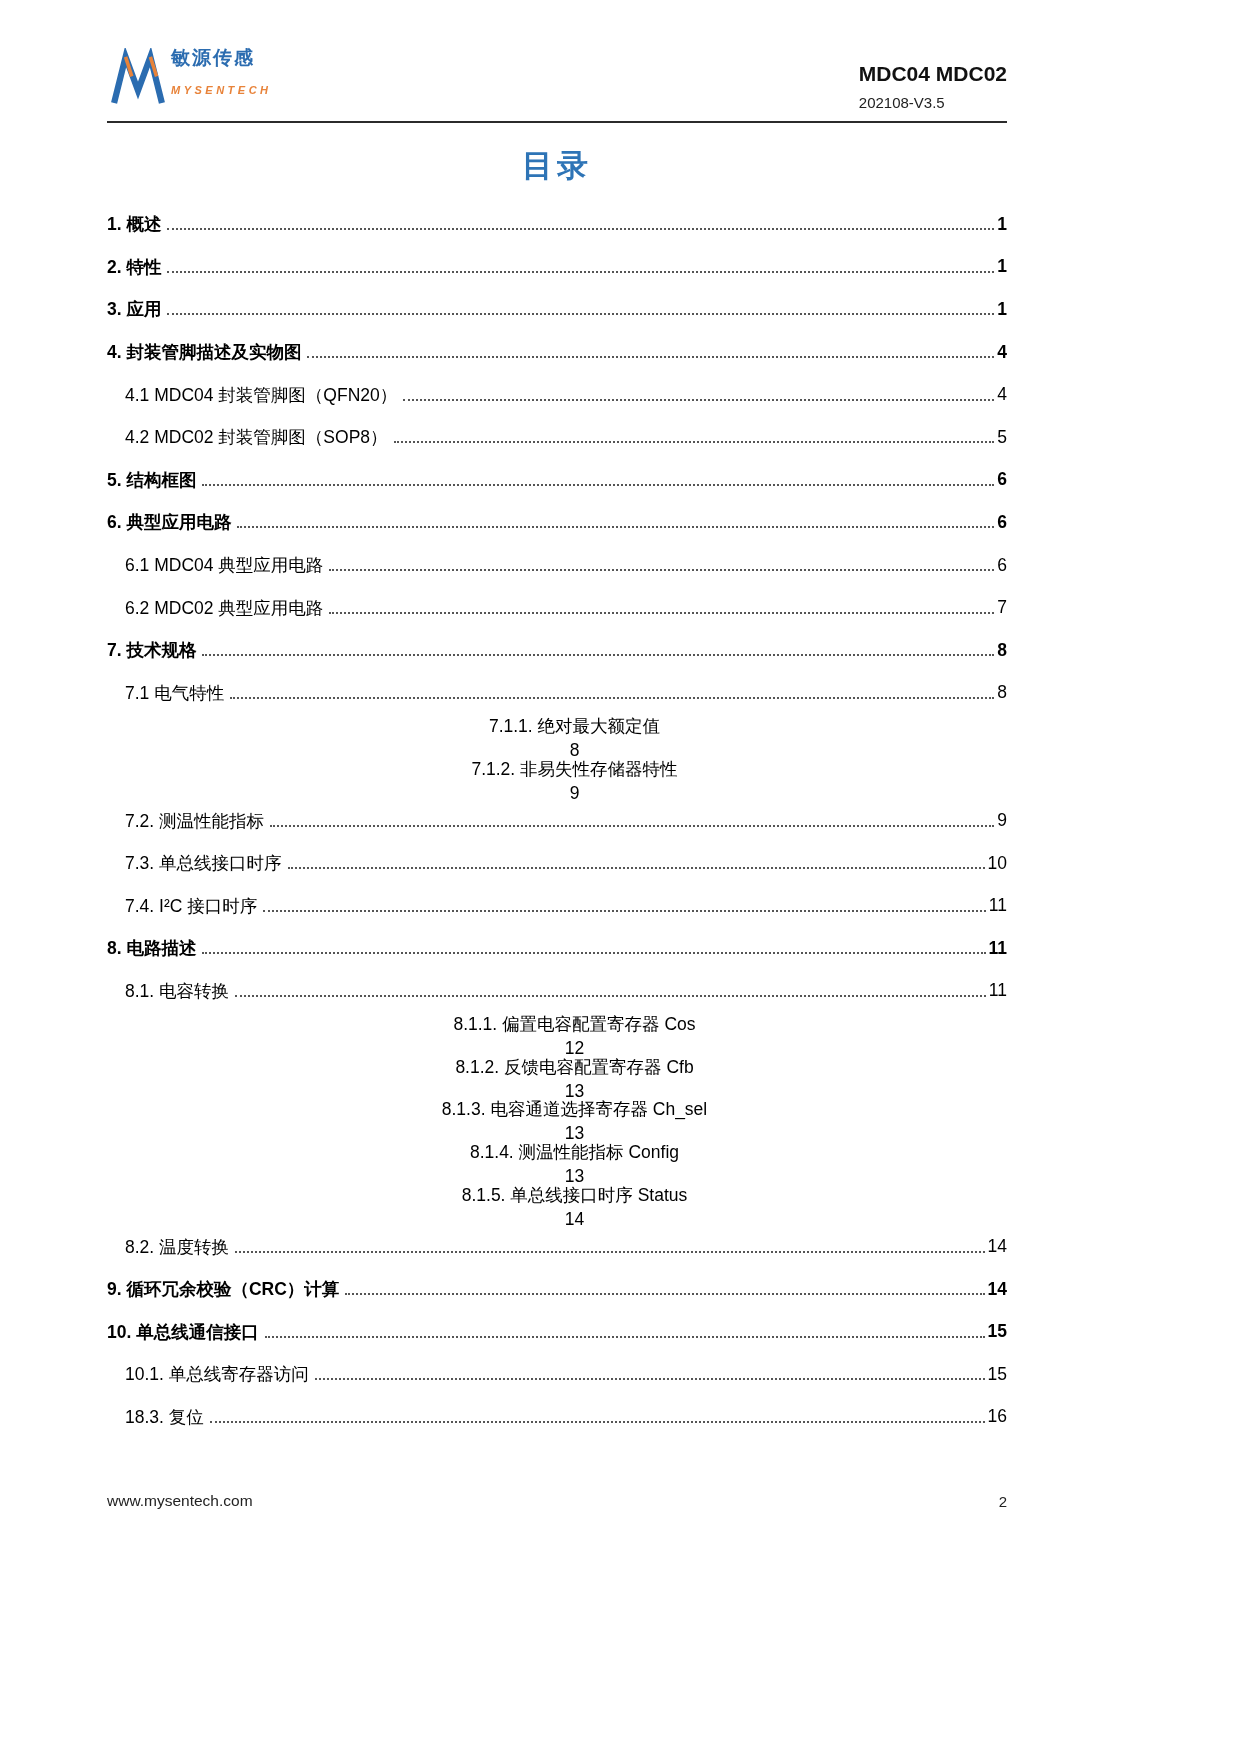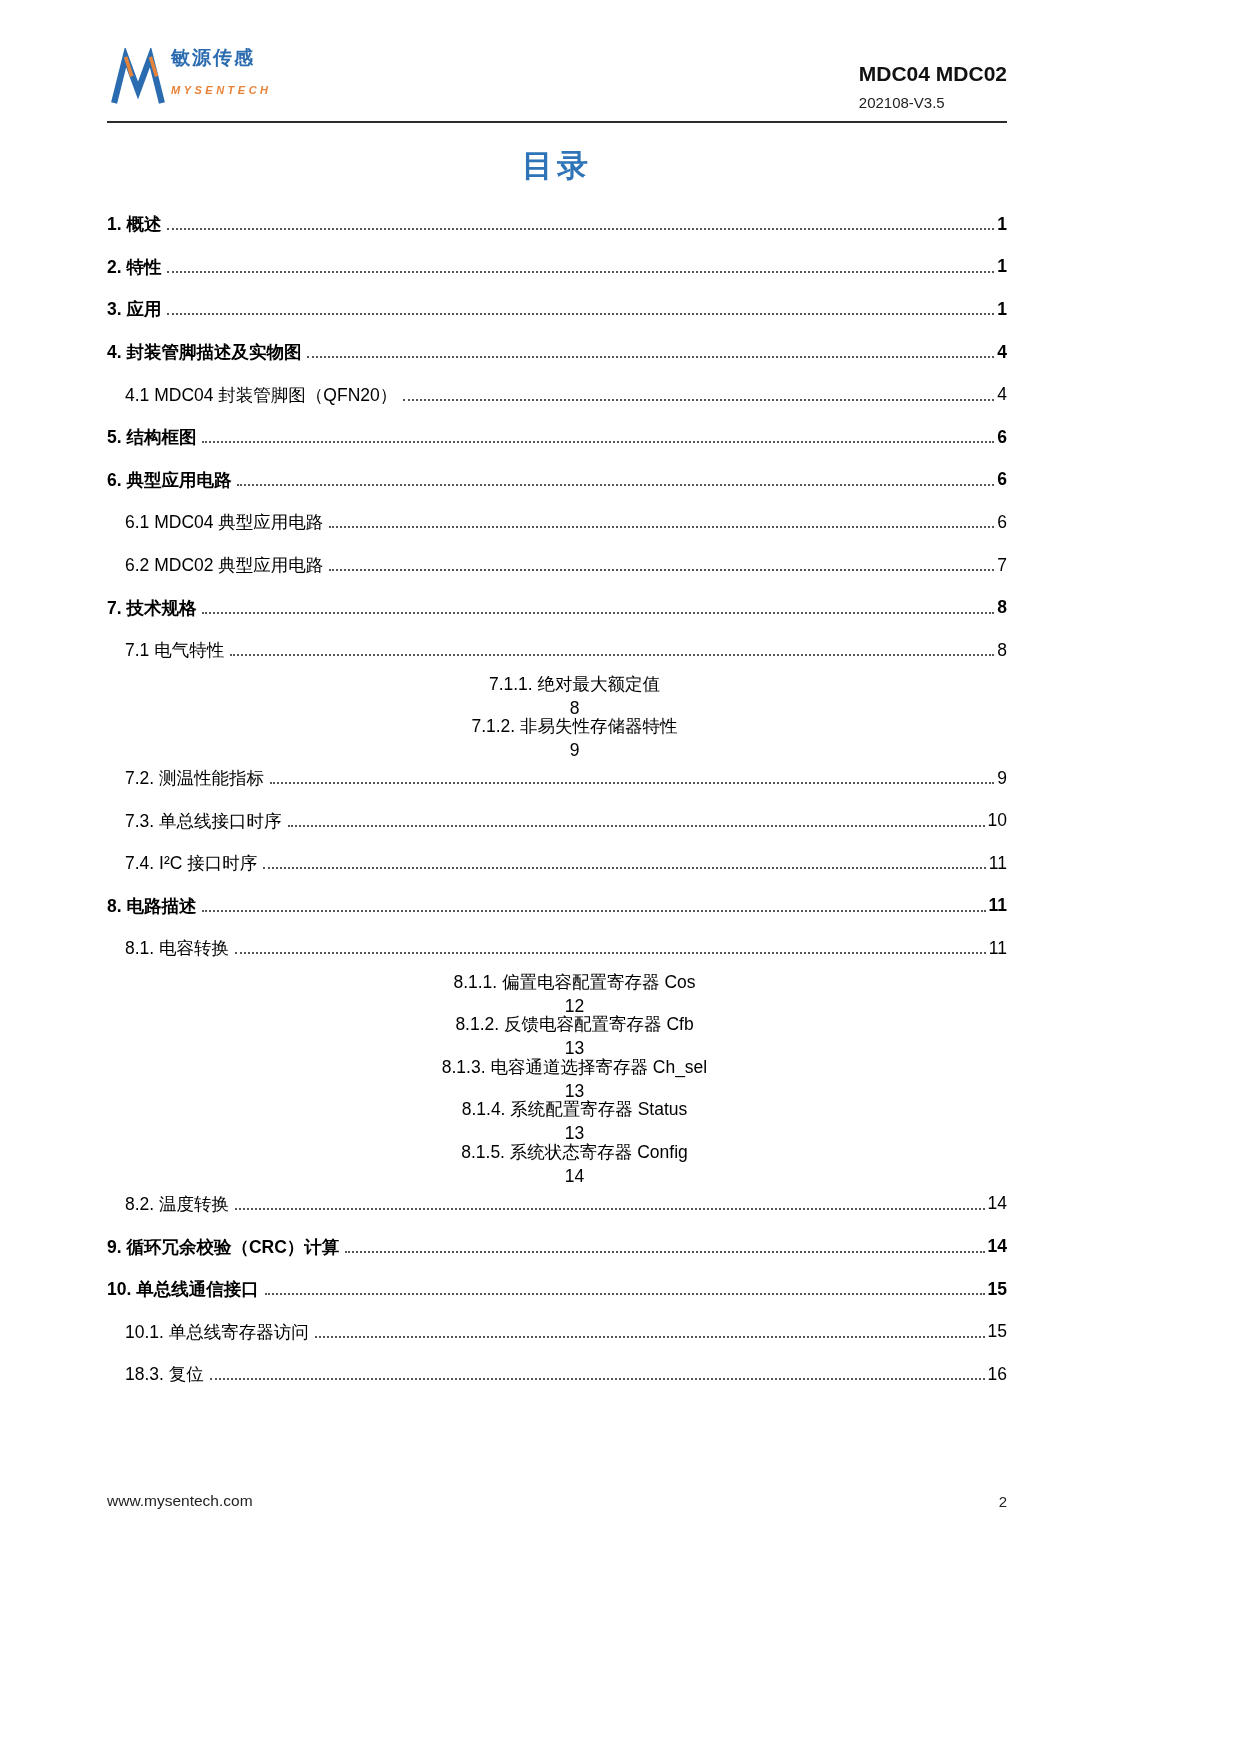--- a/index.html
+++ b/index.html
@@ -136,20 +136,25 @@
       <span class="leader"></span>
       <span class="toc-page">4</span>
     </div>
 
     <div class="toc-row lvl2">
       <span class="toc-label">4.1 MDC04 封装管脚图（QFN20）</span>
       <span class="leader"></span>
       <span class="toc-page">4</span>
     </div>
 
+    <div class="toc-row lvl2">
+      <span class="toc-label">4.2 MDC02 封装管脚图（SOP8）</span>
+      <span class="leader"></span>
+      <span class="toc-page">5</span>
+    </div>
 
     <div class="toc-row lvl1">
       <span class="toc-label">5. 结构框图</span>
       <span class="leader"></span>
       <span class="toc-page">6</span>
     </div>
 
     <div class="toc-row lvl1">
       <span class="toc-label">6. 典型应用电路</span>
       <span class="leader"></span>
@@ -234,27 +239,27 @@
       <span class="toc-page">13</span>
     </div>
 
     <div class="toc-row lvl3">
       <span class="toc-label">8.1.3. 电容通道选择寄存器 Ch_sel</span>
       <span class="leader"></span>
       <span class="toc-page">13</span>
     </div>
 
     <div class="toc-row lvl3">
-      <span class="toc-label">8.1.4. 系统配置寄存器 Status</span>
+      <span class="toc-label">8.1.4. 测温性能指标 Config</span>
       <span class="leader"></span>
       <span class="toc-page">13</span>
     </div>
 
     <div class="toc-row lvl3">
-      <span class="toc-label">8.1.5. 系统状态寄存器 Config</span>
+      <span class="toc-label">8.1.5. 单总线接口时序 Status</span>
       <span class="leader"></span>
       <span class="toc-page">14</span>
     </div>
 
     <div class="toc-row lvl2">
       <span class="toc-label">8.2. 温度转换</span>
       <span class="leader"></span>
       <span class="toc-page">14</span>
     </div>
 

